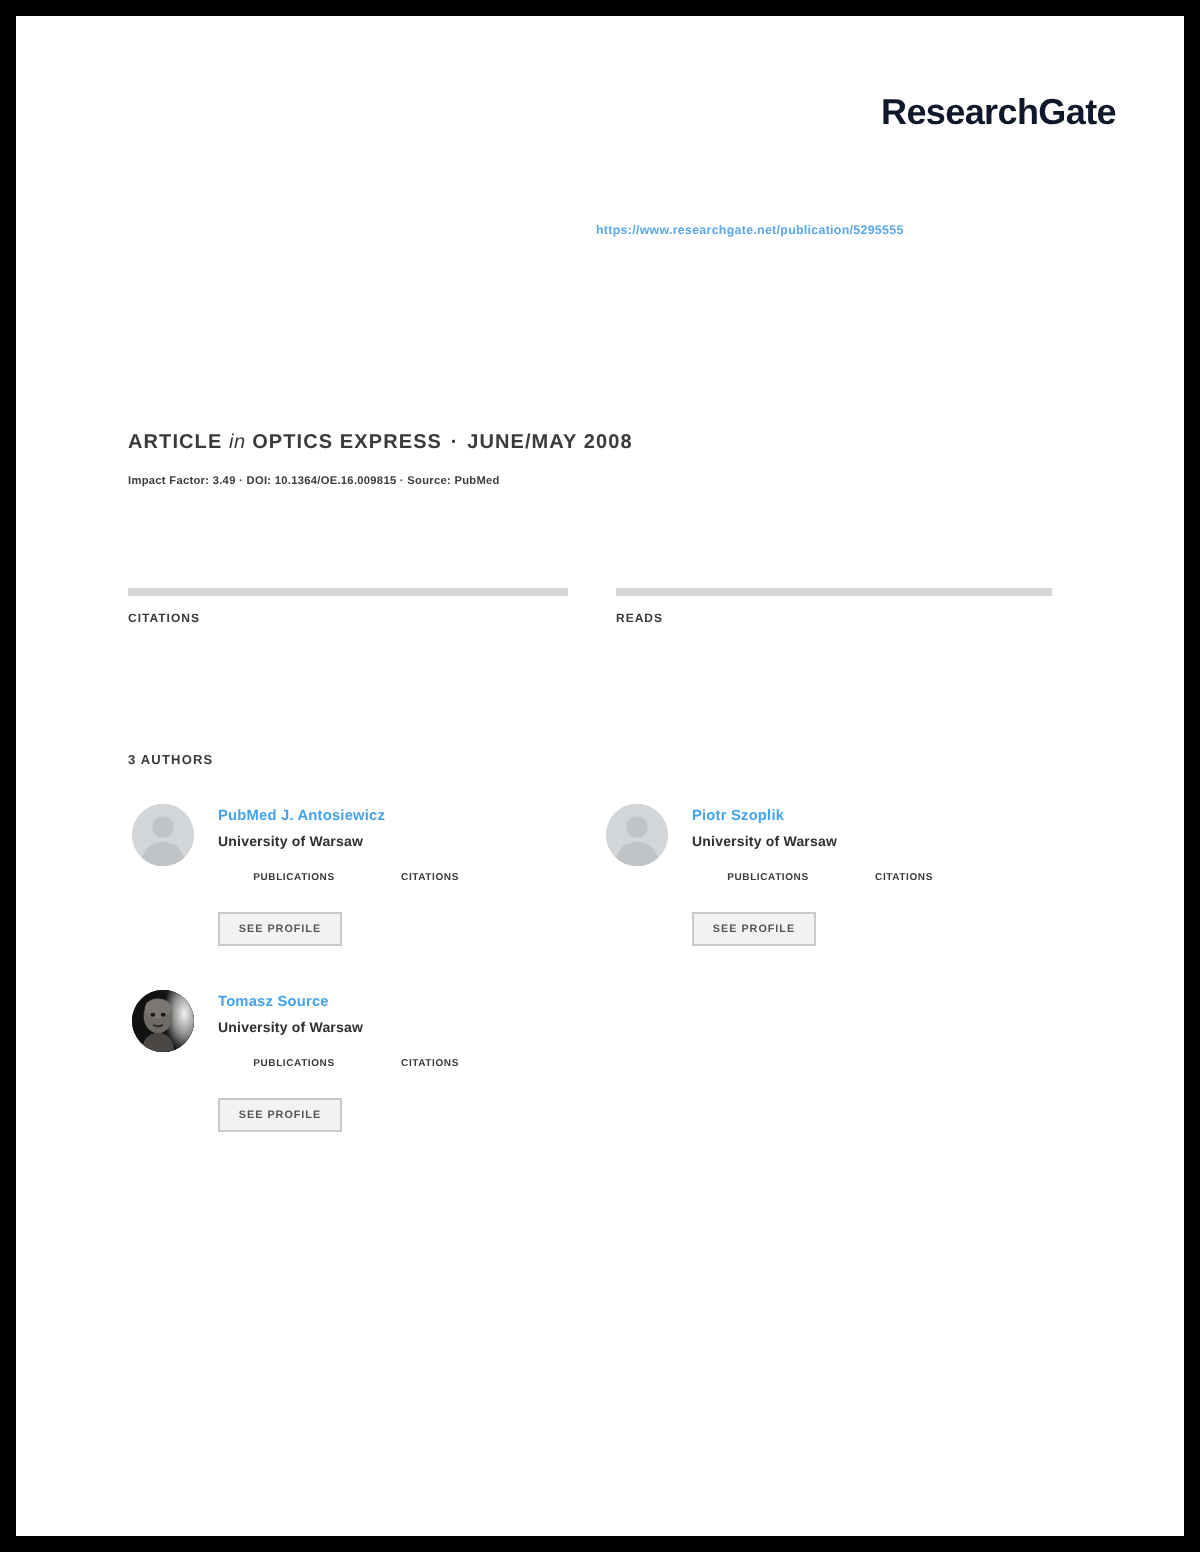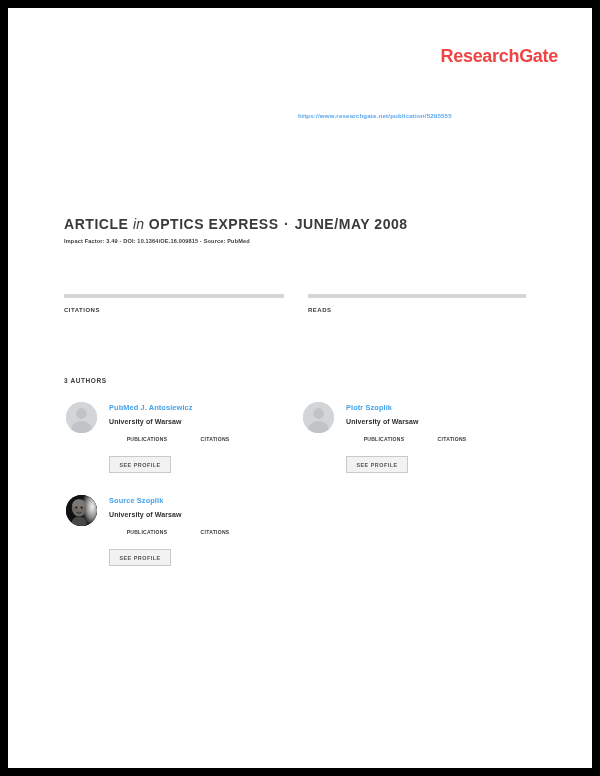--- a/index.html
+++ b/index.html
@@ -29,42 +29,42 @@
   }
 
   
   .rg-logo {
     position: absolute;
     right: 34px;
     top: 38px;
     font-size: 18px;
     font-weight: bold;
     letter-spacing: -0.3px;
-    color: #ef4444;
+    color: #0f172a;
     font-family: "Liberation Sans", sans-serif;
     white-space: nowrap;
   }
 
   .rg-url {
     position: absolute;
     left: 290px;
     top: 104px;
     font-size: 6.2px;
     font-weight: bold;
     color: #5aa7ee;
     letter-spacing: 0.15px;
     white-space: nowrap;
   }
 
   
   .art-line {
     position: absolute;
     left: 56px;
     top: 208px;
-    font-size: 14px;
+    font-size: 10px;
     font-weight: bold;
     color: #3a3a3a;
     letter-spacing: 0.55px;
     white-space: nowrap;
   }
   .art-line .in {
     font-weight: normal;
     font-style: italic;
     letter-spacing: 0.2px;
   }
@@ -299,21 +299,21 @@
           <rect width="31" height="31" fill="#111111"></rect>
           <rect x="14" y="0" width="17" height="31" fill="url(#bgfade)"></rect>
           <ellipse cx="13" cy="13" rx="7.2" ry="8.6" fill="#6e6a66"></ellipse>
           <ellipse cx="13" cy="9.2" rx="6.6" ry="5" fill="#7b7772"></ellipse>
           <ellipse cx="10.4" cy="12.4" rx="1.25" ry="1" fill="#1d1b1a"></ellipse>
           <ellipse cx="15.6" cy="12.4" rx="1.25" ry="1" fill="#1d1b1a"></ellipse>
           <path d="M10.6 17.4 Q13 19 15.4 17.4" stroke="#2a2826" stroke-width="0.9" fill="none"></path>
           <path d="M5 31 C5 24.5 8.6 21.4 13 21.4 C17.4 21.4 21 24.5 21 31 Z" fill="#4a4744"></path>
         </svg>
       </div>
-      <div class="a-name">Source Szoplik</div>
+      <div class="a-name">Tomasz Source</div>
       <div class="a-affil">University of Warsaw</div>
       <div class="a-stats">
         <div class="a-stat s0">
           <div class="a-stat-value"></div>
           <div class="a-stat-label">PUBLICATIONS</div>
         </div>
         <div class="a-stat s1">
           <div class="a-stat-value"></div>
           <div class="a-stat-label">CITATIONS</div>
         </div>

